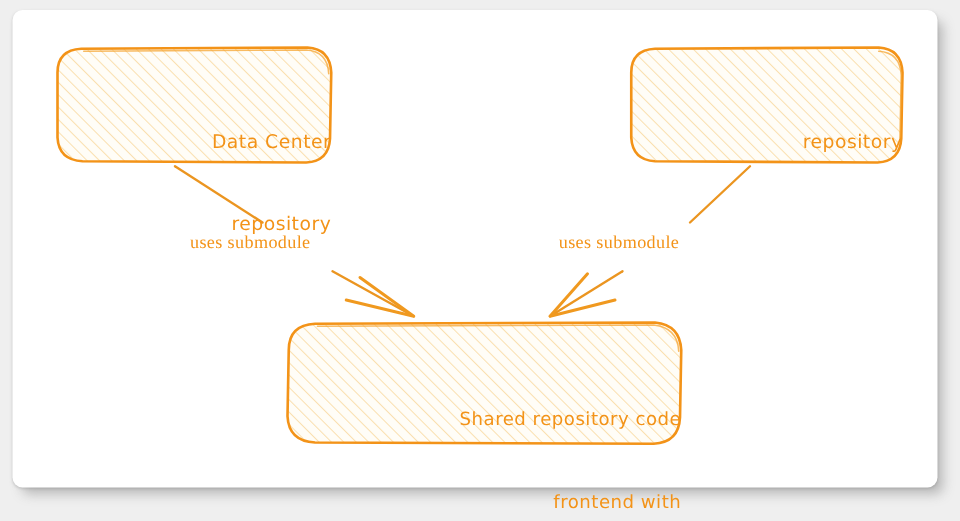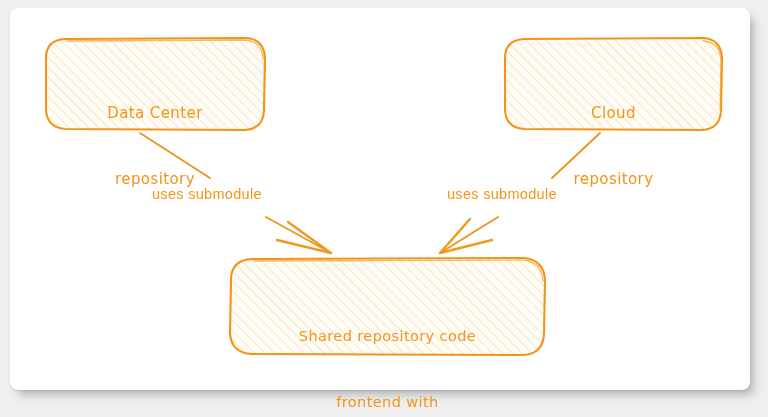--- a/index.html
+++ b/index.html
@@ -32,33 +32,33 @@
   }
   #diagram-svg {
     position: absolute;
     left: 0;
     top: 0;
     width: 768px;
     height: 417px;
   }
   .node-label {
     position: absolute;
-    text-align: center;
+    text-align: right;
     color: #f39318;
     font-family: "DejaVu Sans", sans-serif;
     font-size: 15px;
     line-height: 22px;
     letter-spacing: 0.4px;
     white-space: pre;
     pointer-events: none;
   }
   .edge-label {
     position: absolute;
     color: #f39318;
-    font-family: Liberation Sans, sans-serif;
+    font-family: Liberation Serif, serif;
     font-size: 14.5px;
     letter-spacing: 0.3px;
     white-space: nowrap;
     pointer-events: none;
   }
   .node-label-big { font-size: 14.5px; }
 </style>
 </head>
 <body>
 
@@ -104,21 +104,20 @@
       <path d="M 440 253 L 470 219 M 440 253 L 492 240" fill="none" stroke="#f0991f" stroke-width="2.4" stroke-linecap="round"></path>
     </g>
   </svg>
 
   <div class="node-label" style="left:45px; top:58px; width:220px;">
     <div>Data Center</div>
     <div>repository</div>
   </div>
 
   <div class="node-label" style="left:505px; top:58px; width:217px;">
-    <div>Cloud</div>
     <div>repository</div>
   </div>
 
   <div class="node-label node-label-big" style="left:230px; top:281px; width:315px;">
     <div>Shared repository code</div>
     <div>frontend with</div>
   </div>
 
   <div class="edge-label" style="left:152px; top:186px;">uses submodule</div>
 

